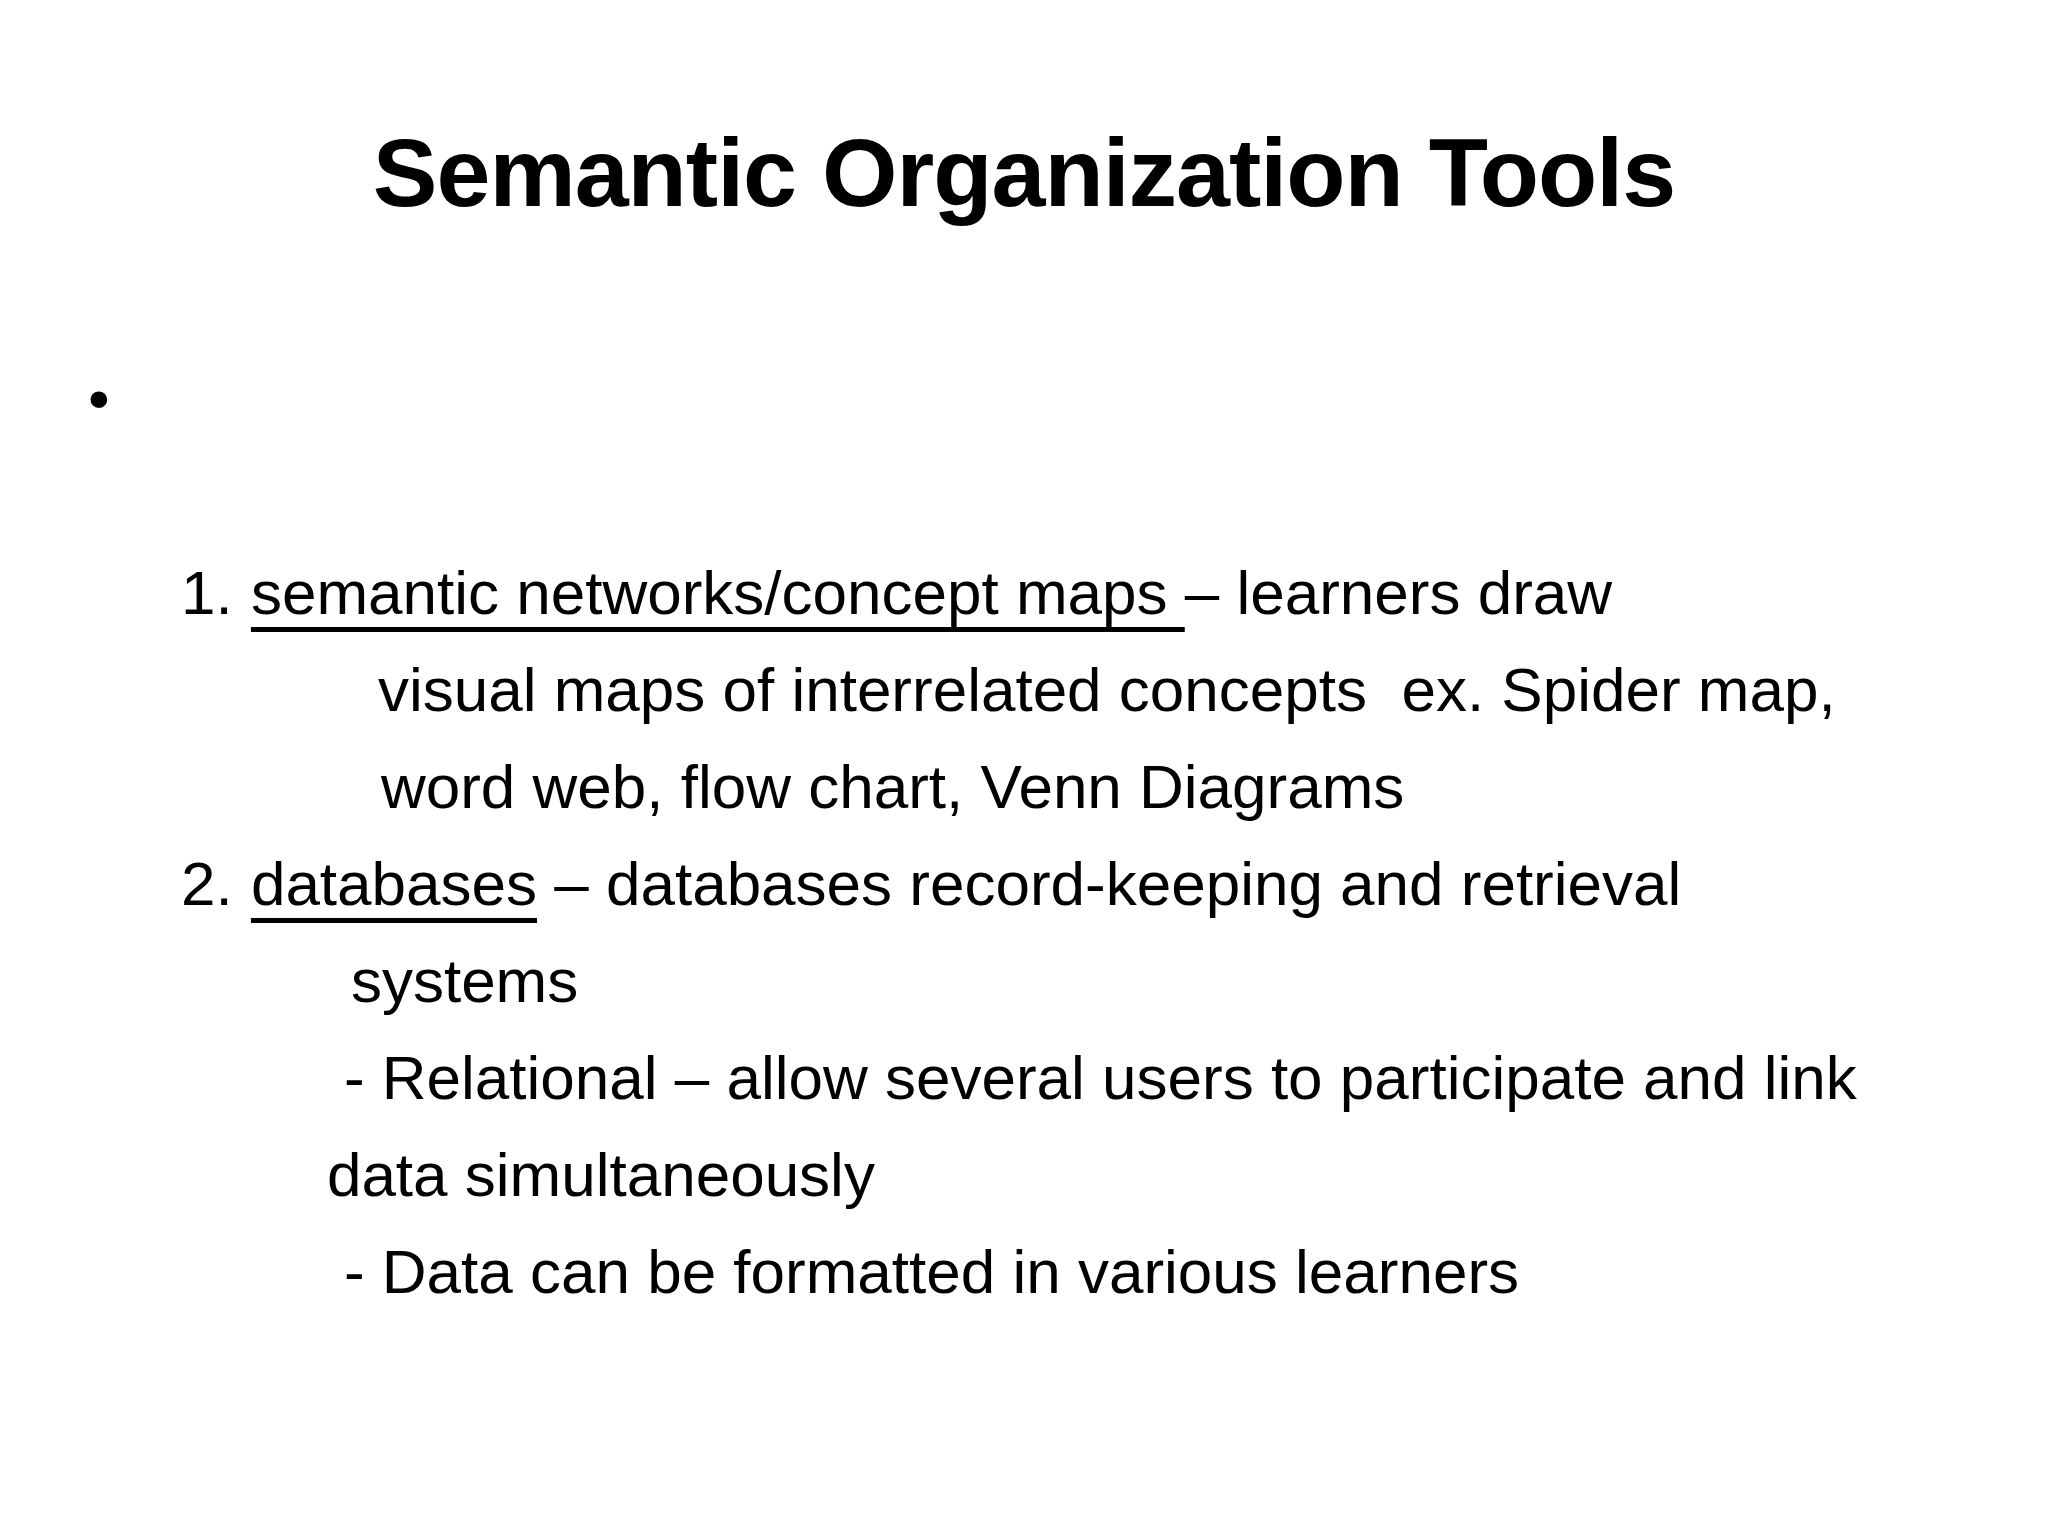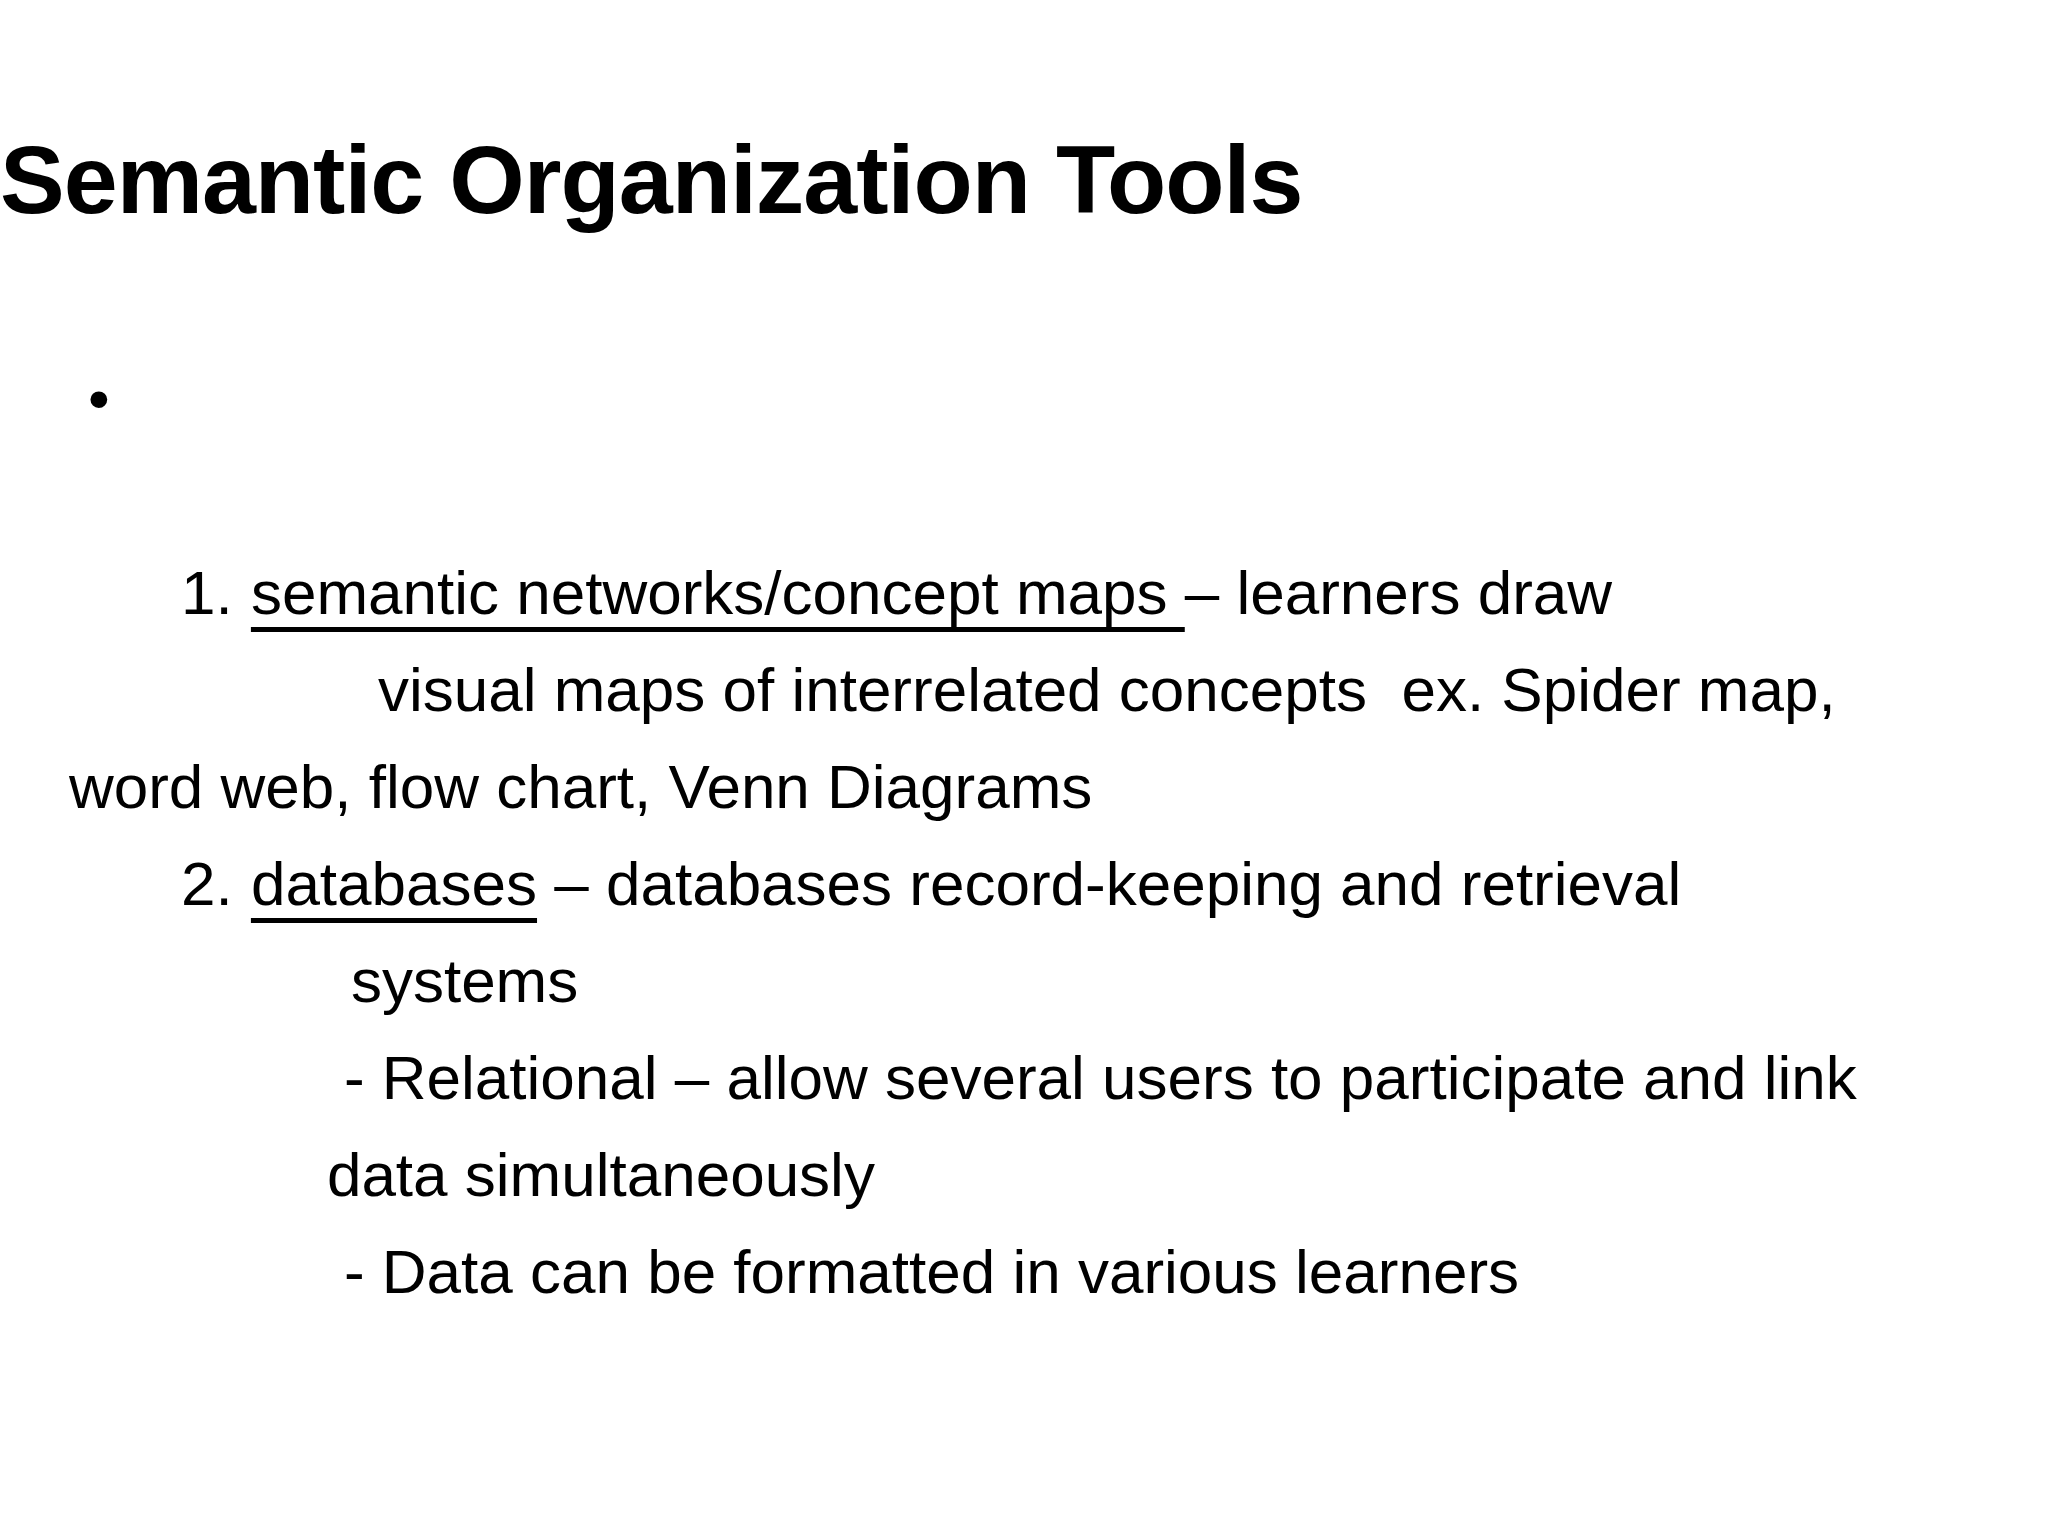--- a/index.html
+++ b/index.html
@@ -7,23 +7,24 @@
     width: 2048px;
     height: 1536px;
     background: #ffffff;
     color: #000000;
     font-family: "Liberation Sans", sans-serif;
     overflow: hidden;
     position: relative;
   }
   .slide-title {
     position: absolute;
-    top: 52px;
+    top: 45px;
     left: 0;
     width: 100%;
+    text-align: center;
     font-size: 97px;
     font-weight: 700;
     letter-spacing: -1px;
     line-height: 1.3;
   }
   .content {
     position: absolute;
     top: 350px;
     left: 0;
     width: 100%;
@@ -31,21 +32,21 @@
   .line {
     position: relative;
     height: 97px;
     line-height: 97px;
     font-size: 62px;
     white-space: pre;
   }
   .l-bullet  { padding-left: 160px; }
   .l-num     { padding-left: 112px; }
   .l-cont-a  { padding-left: 297px; margin-left: 12px; }
-  .l-cont-b  { }
+  .l-cont-b  { padding-left: 312px; }
   .l-sys     { padding-left: 282px; }
   .l-sub     { padding-left: 267px; margin-left: 8px; }
   .l-sub-b   { padding-left: 258px; }
   .marker {
     position: absolute;
     left: 88px;
     top: 0;
   }
   .num {
     display: inline-block;

